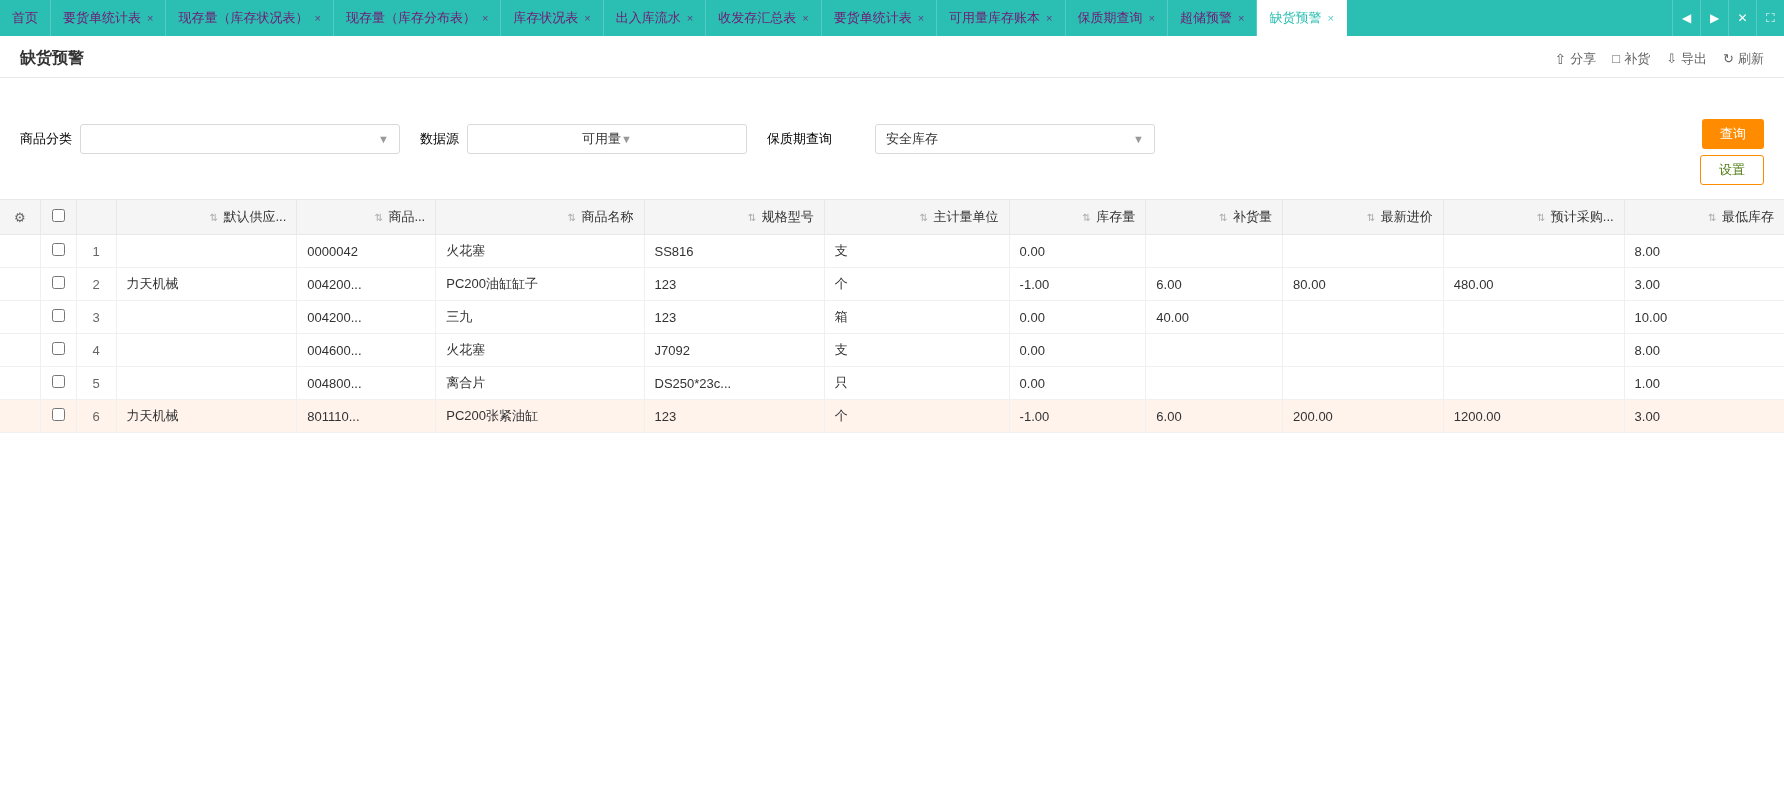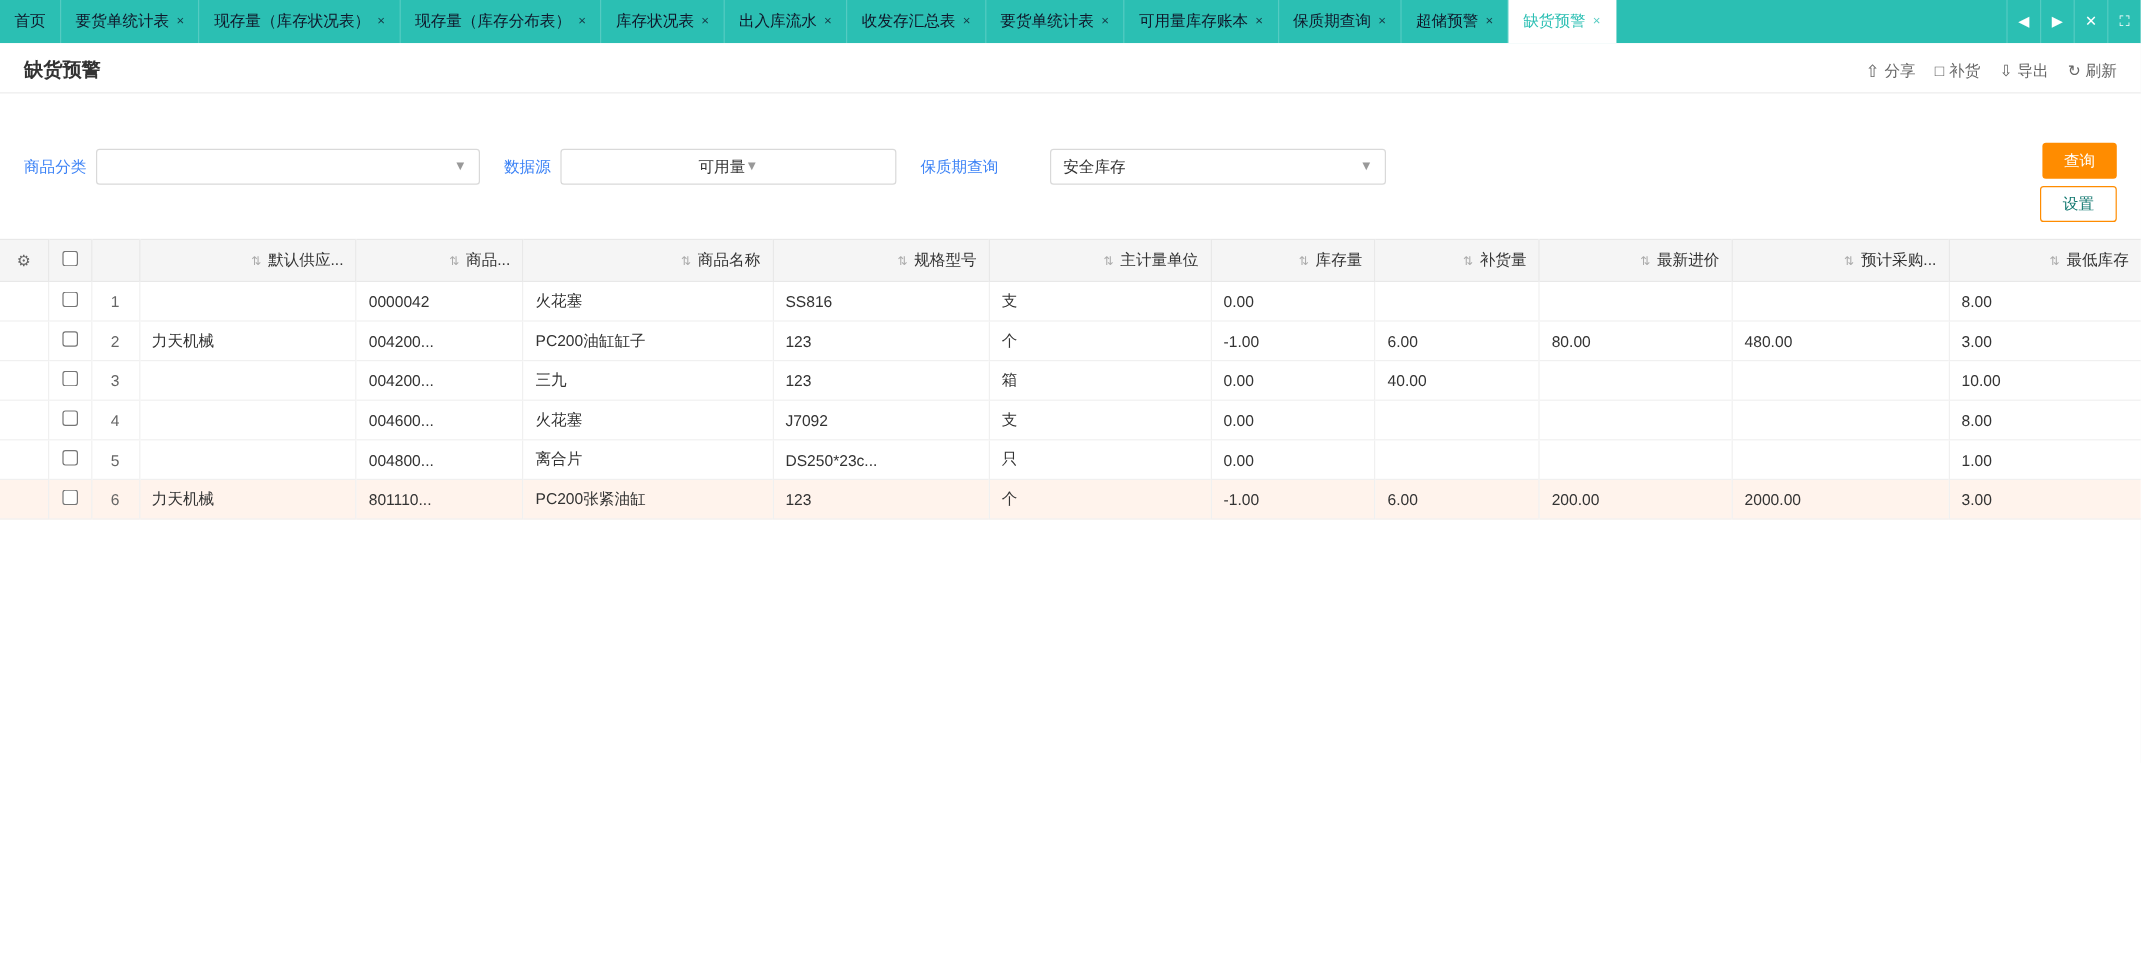--- a/index.html
+++ b/index.html
@@ -12,21 +12,21 @@
       background: #2bbfb3;
       height: 36px;
       overflow: hidden;
       flex-wrap: nowrap;
     }
     .tab-item {
       display: flex;
       align-items: center;
       padding: 0 12px;
       height: 36px;
-      color: #0f172a;
+      color: #701a75;
       white-space: nowrap;
       cursor: pointer;
       font-size: 13px;
       border-right: 1px solid rgba(255,255,255,0.2);
       flex-shrink: 0;
     }
     .tab-item.active {
       background: #fff;
       color: #2bbfb3;
     }
@@ -95,21 +95,21 @@
       padding: 14px 20px;
       gap: 20px;
       background: #fff;
     }
     .filter-group {
       display: flex;
       align-items: center;
       gap: 8px;
     }
     .filter-label {
-      color: #3b82f6;
+      color: #000000;
       font-size: 13px;
       white-space: nowrap;
     }
     .filter-select {
       width: 300px;
       height: 30px;
       border: 1px solid #d9d9d9;
       border-radius: 3px;
       display: flex;
       align-items: center;
@@ -134,21 +134,21 @@
       color: #fff;
       border: none;
       border-radius: 3px;
       padding: 6px 18px;
       cursor: pointer;
       font-size: 13px;
       margin-left: auto;
     }
     .btn-settings {
       background: #fff;
-      color: #0f766e;
+      color: #4d7c0f;
       border: 1px solid #ff8c00;
       border-radius: 3px;
       padding: 5px 18px;
       cursor: pointer;
       font-size: 13px;
     }
     .action-buttons-col {
       display: flex;
       flex-direction: column;
       gap: 6px;
@@ -455,20 +455,20 @@
     </td>
     <td class="col-index">6</td>
     <td>力天机械</td>
     <td>801110...</td>
     <td>PC200张紧油缸</td>
     <td>123</td>
     <td>个</td>
     <td>-1.00</td>
     <td>6.00</td>
     <td>200.00</td>
-    <td>2000.00</td>
+    <td>1200.00</td>
     <td>3.00</td>
   </tr>
         </tbody>
     </table>
   </div>
 
 </div>
 
 </body></html>

